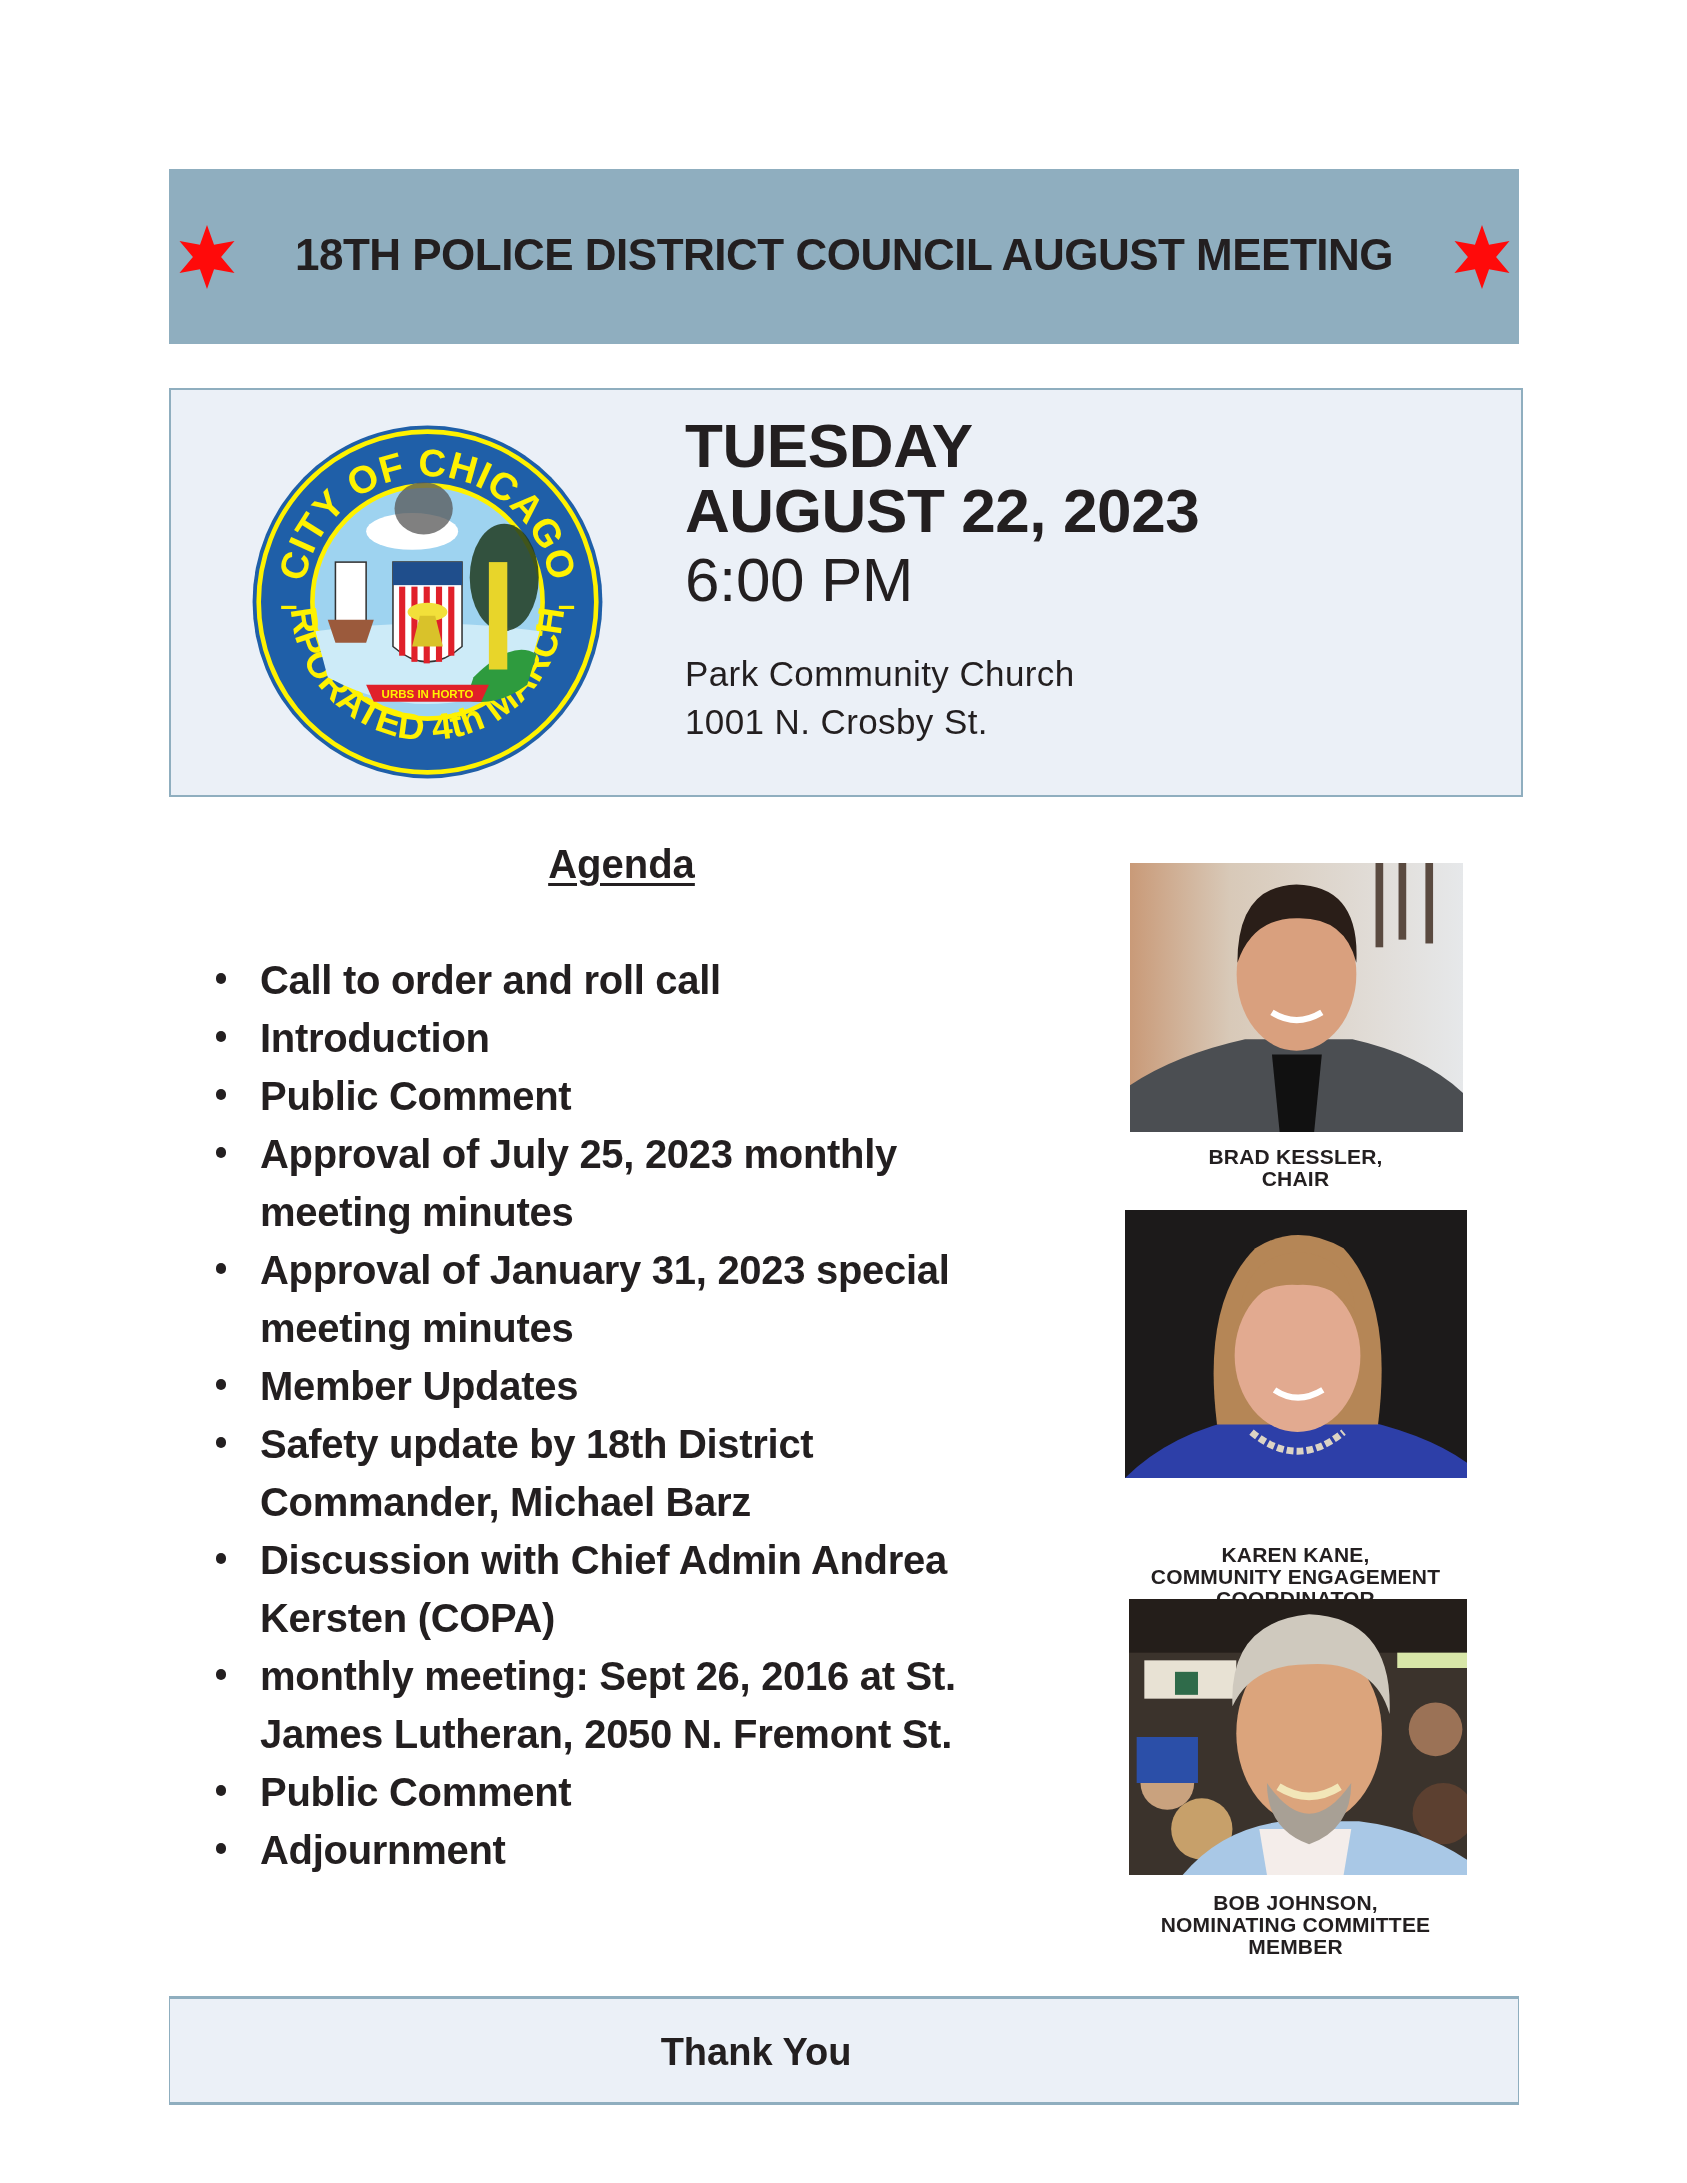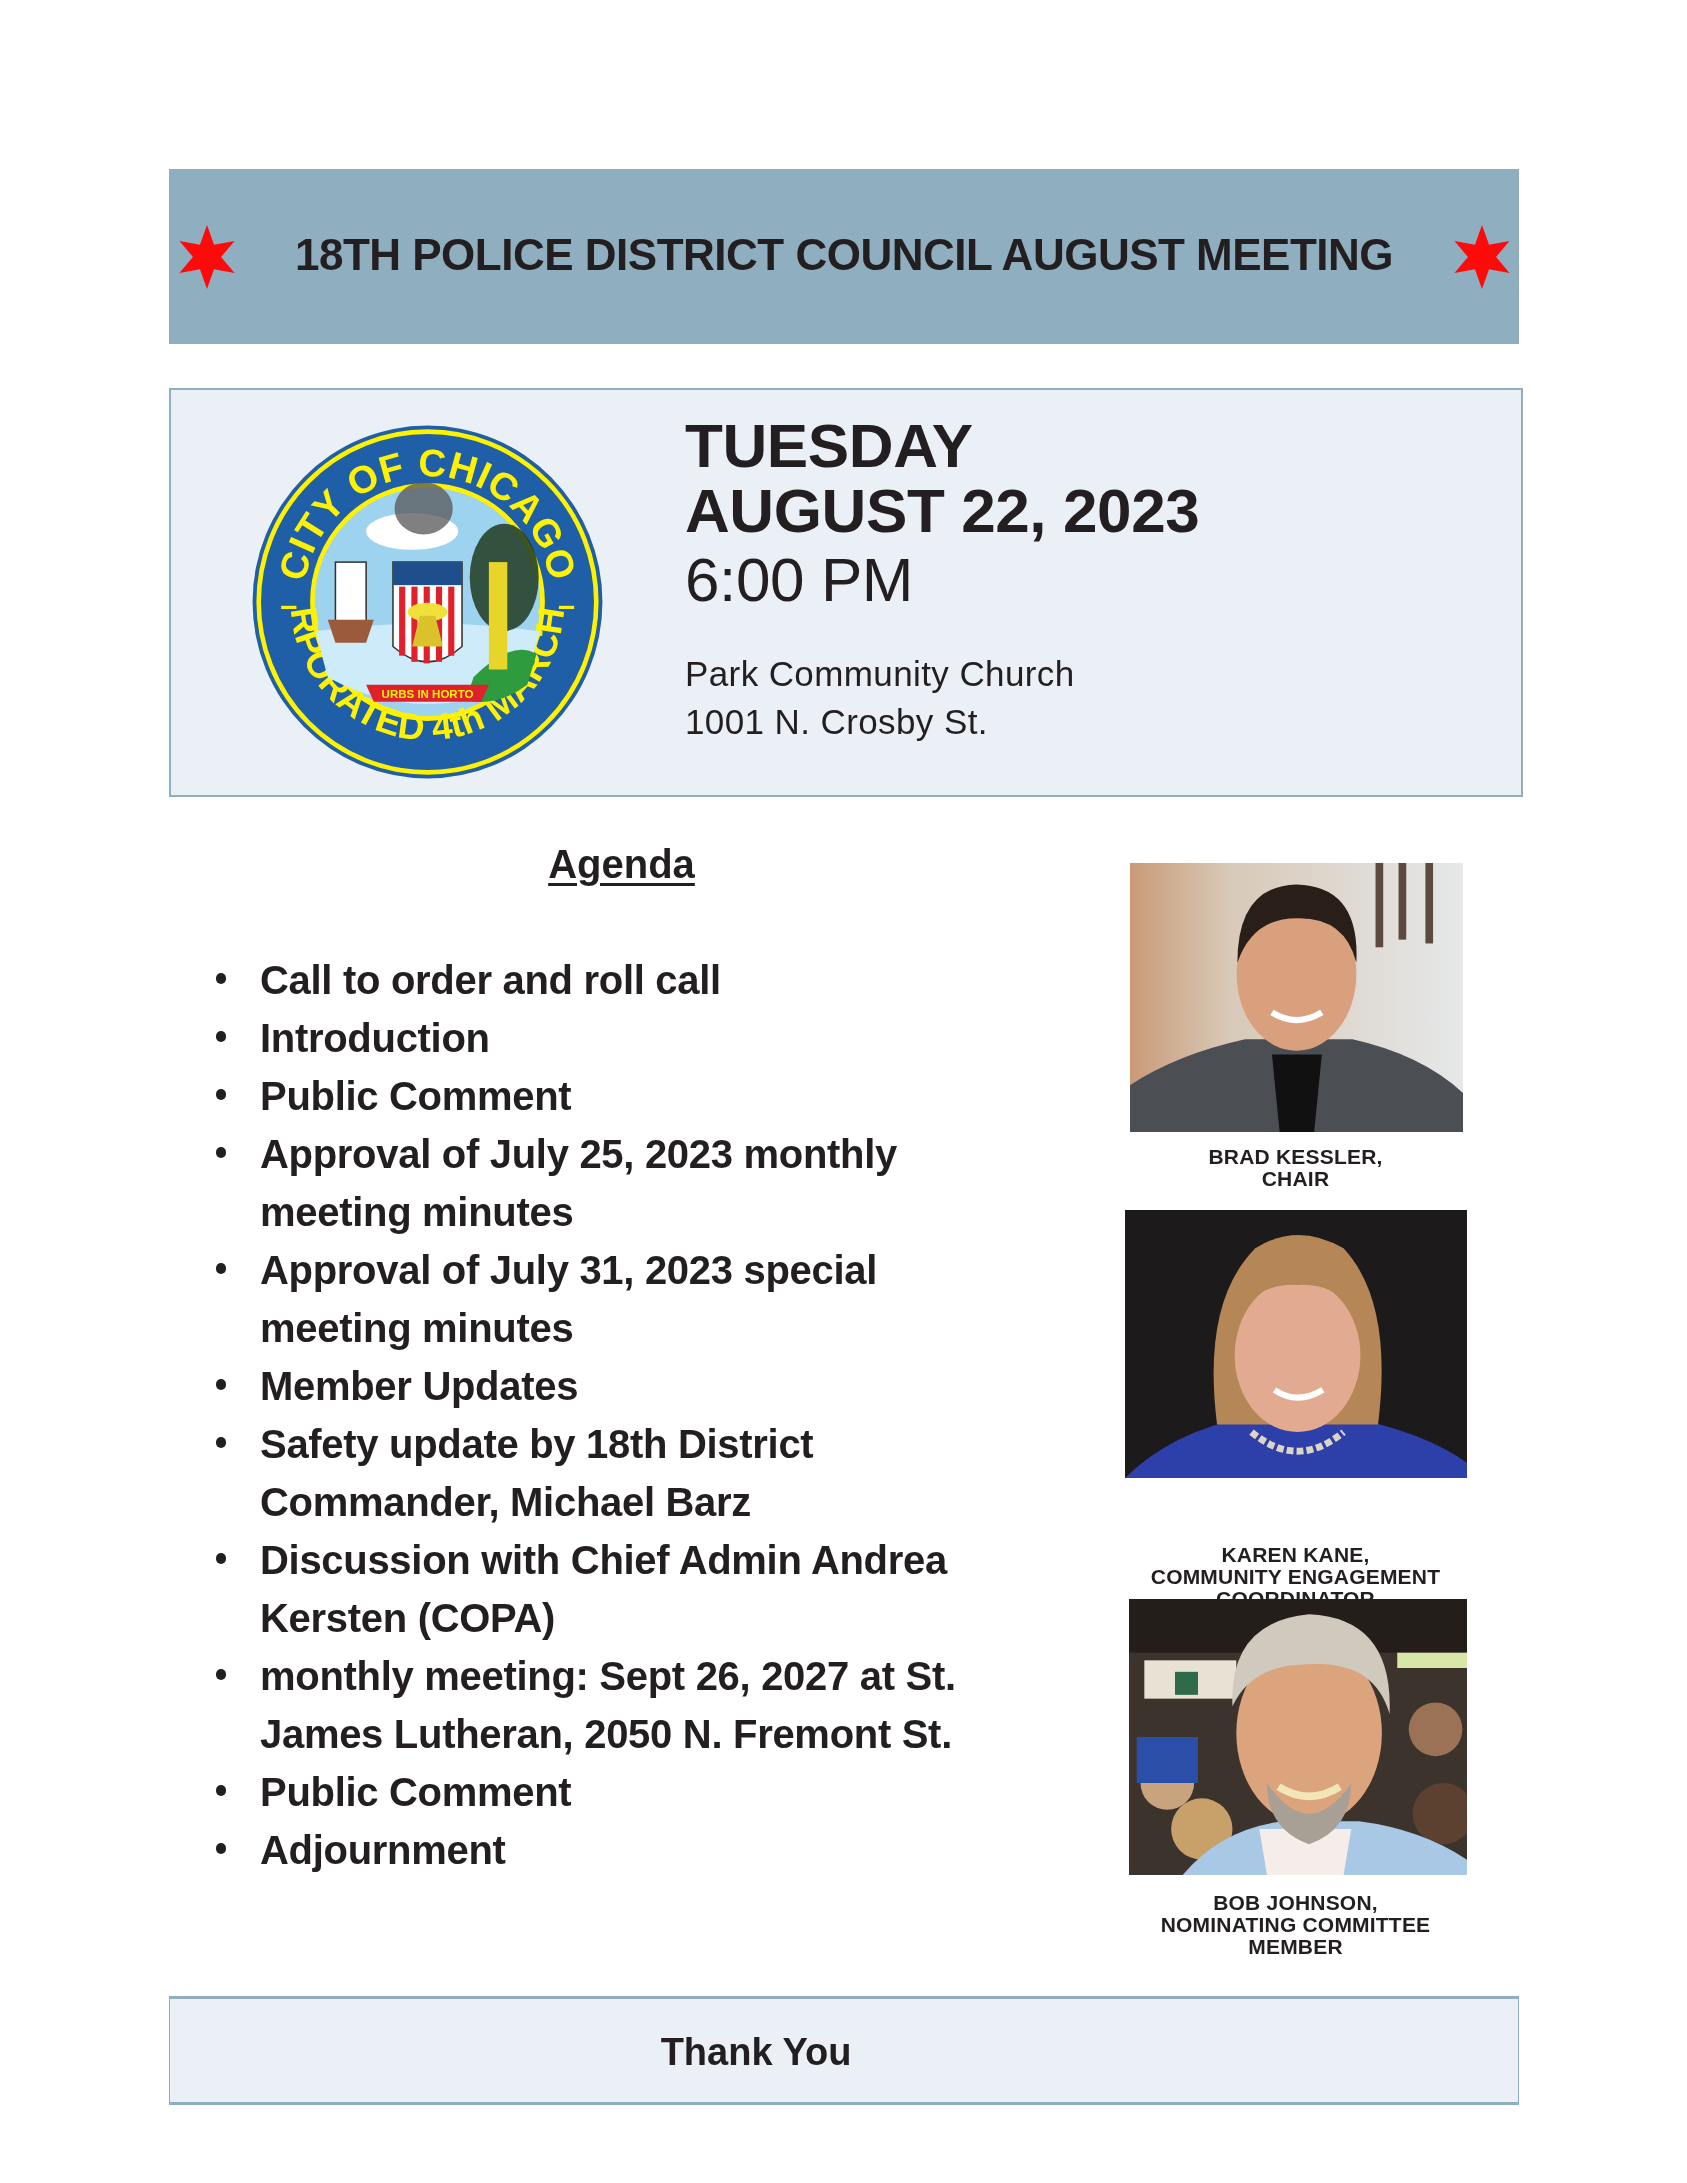--- a/index.html
+++ b/index.html
@@ -141,40 +141,40 @@
     <span class="bullet"></span>
     <span class="line">Public Comment</span>
   </li>
   <li class="agenda-item">
     <span class="bullet"></span>
     <span class="line">Approval of July 25, 2023 monthly</span>
     <span class="line">meeting minutes</span>
   </li>
   <li class="agenda-item">
     <span class="bullet"></span>
-    <span class="line">Approval of July 31, 2023 special</span>
+    <span class="line">Approval of January 31, 2023 special</span>
     <span class="line">meeting minutes</span>
   </li>
   <li class="agenda-item">
     <span class="bullet"></span>
     <span class="line">Member Updates</span>
   </li>
   <li class="agenda-item">
     <span class="bullet"></span>
     <span class="line">Safety update by 18th District</span>
     <span class="line">Commander, Michael Barz</span>
   </li>
   <li class="agenda-item">
     <span class="bullet"></span>
     <span class="line">Discussion with Chief Admin Andrea</span>
     <span class="line">Kersten (COPA)</span>
   </li>
   <li class="agenda-item">
     <span class="bullet"></span>
-    <span class="line">monthly meeting: Sept 26, 2027 at St.</span>
+    <span class="line">monthly meeting: Sept 26, 2016 at St.</span>
     <span class="line">James Lutheran, 2050 N. Fremont St.</span>
   </li>
   <li class="agenda-item">
     <span class="bullet"></span>
     <span class="line">Public Comment</span>
   </li>
   <li class="agenda-item">
     <span class="bullet"></span>
     <span class="line">Adjournment</span>
   </li>

